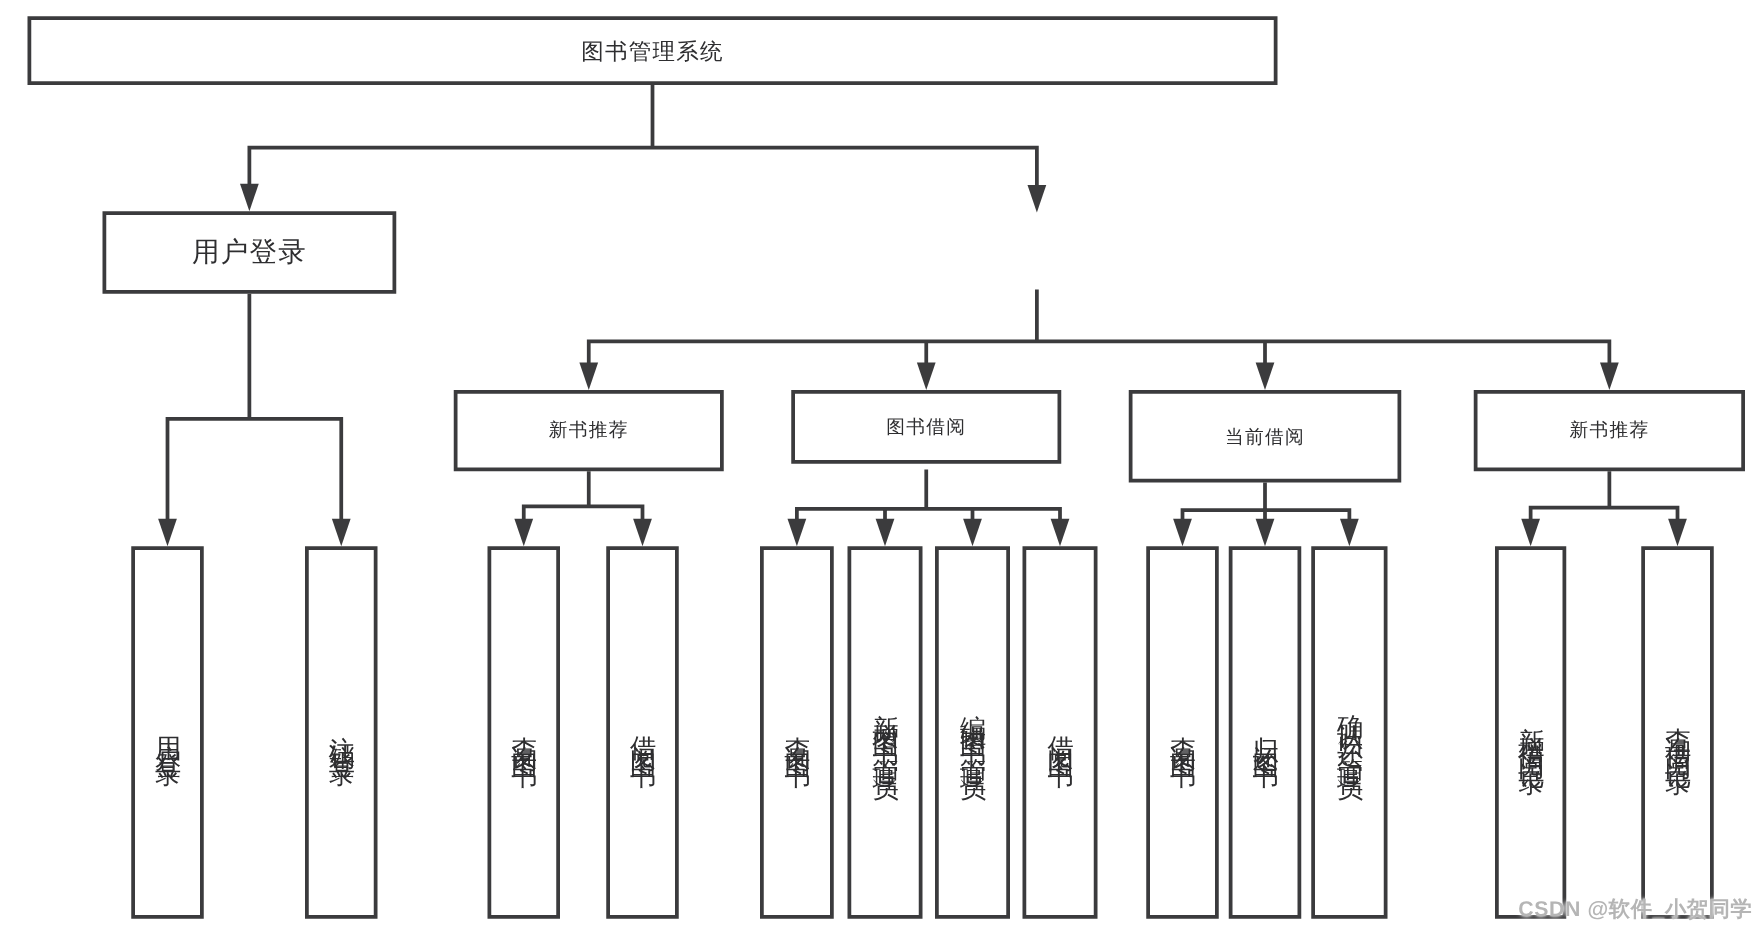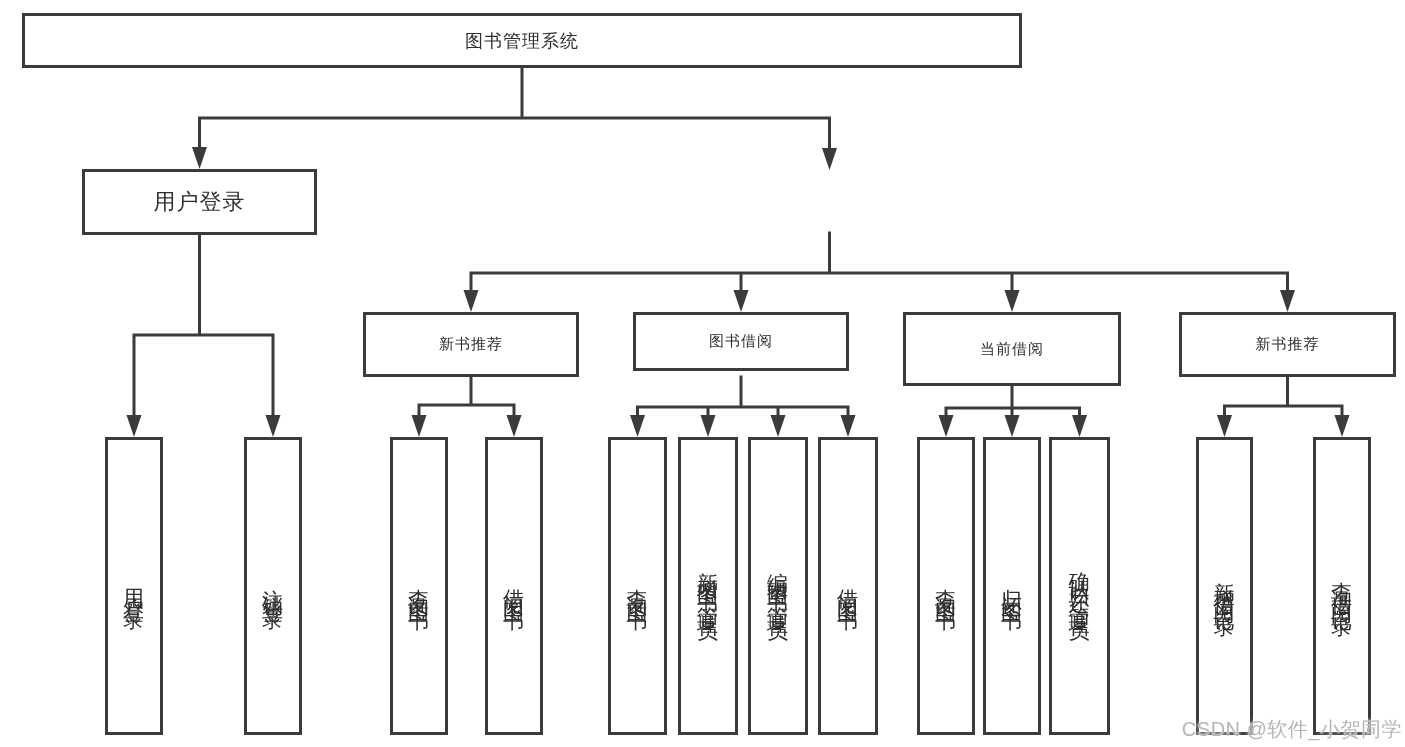--- a/index.html
+++ b/index.html
@@ -39,24 +39,25 @@
     writing-mode: vertical-rl;
     text-orientation: mixed;
     letter-spacing: 7px;
     line-height: 1;
   }
   .watermark {
     position: absolute;
     top: 716px;
     right: 3px;
     z-index: 5;
-    font-size: 20px;
+    font-size: 17px;
     letter-spacing: 0.5px;
     color: var(--watermark, #b5b5b5);
     text-shadow: 0 0 2px #ffffff, 0 0 4px #ffffff;
+    font-weight: bold;
   }
 </style>
 </head>
 <body>
 
 <div class="canvas">
 
   <svg class="wires" width="1405" height="747" aria-hidden="true">
     <g>
       <path d="M522 68 V118 M199.5 118 H829.5 M199.5 118 V150 M829.5 118 V151"></path>

